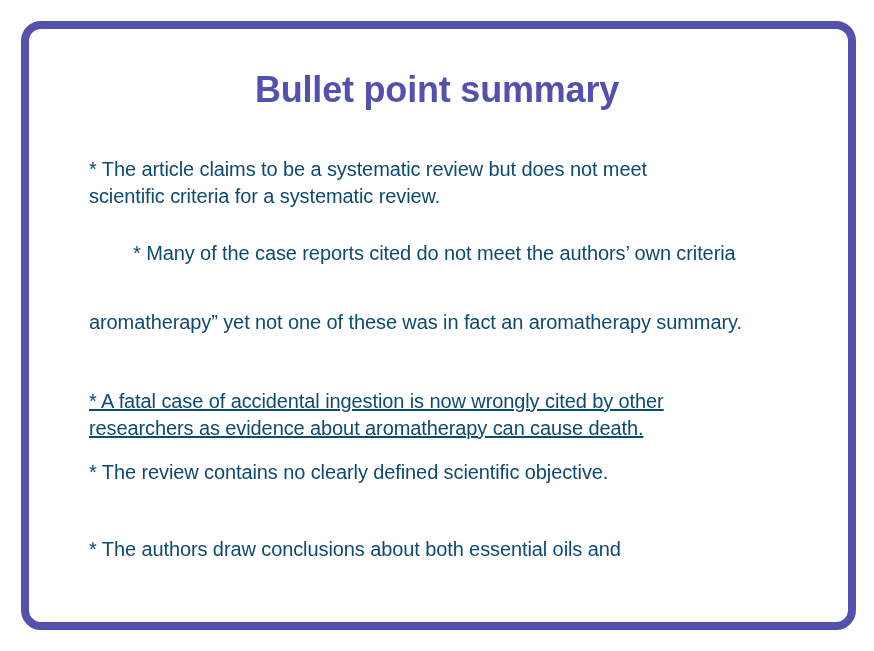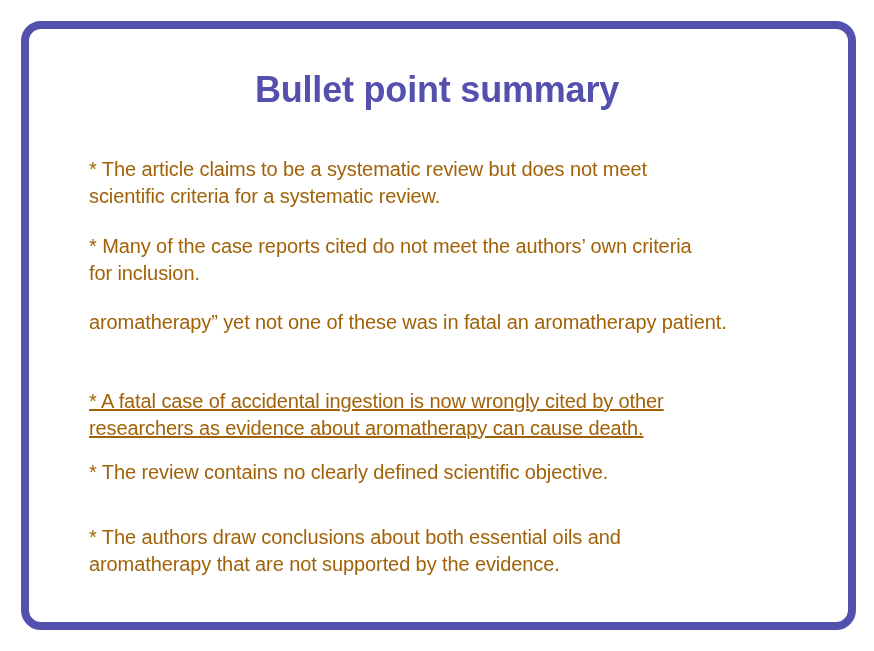--- a/index.html
+++ b/index.html
@@ -36,51 +36,49 @@
       line-height: 44px;
       margin: 0;
       letter-spacing: -0.2px;
     }
     .bullet {
       position: absolute;
       left: 89px;
       width: 740px;
       font-size: 20px;
       line-height: 27px;
-      color: #a16207;
+      color: #0c4a6e;
       margin: 0;
       letter-spacing: -0.1px;
     }
   </style>
 </head>
 <body>
 
 <div class="frame"></div>
 
 <h1 class="title">Bullet point summary</h1>
 
 <div class="bullet" style="top:156px;">
   <div>* The article claims to be a systematic review but does not meet</div>
   <div>scientific criteria for a systematic review.</div>
 </div>
 
-<div class="bullet" style="top:233px;">
+<div class="bullet" style="top:240px;margin-left:44px;">
   <div>* Many of the case reports cited do not meet the authors’ own criteria</div>
-  <div>for inclusion.</div>
 </div>
 
 <div class="bullet" style="top:309px;">
-  <div>aromatherapy” yet not one of these was in fatal an aromatherapy patient.</div>
+  <div>aromatherapy” yet not one of these was in fact an aromatherapy summary.</div>
 </div>
 
 <div class="bullet" style="top:388px;text-decoration:underline;">
   <div>* A fatal case of accidental ingestion is now wrongly cited by other</div>
   <div>researchers as evidence about aromatherapy can cause death.</div>
 </div>
 
 <div class="bullet" style="top:459px;">
   <div>* The review contains no clearly defined scientific objective.</div>
 </div>
 
-<div class="bullet" style="top:524px;">
+<div class="bullet" style="top:536px;">
   <div>* The authors draw conclusions about both essential oils and</div>
-  <div>aromatherapy that are not supported by the evidence.</div>
 </div>
 
 </body></html>

